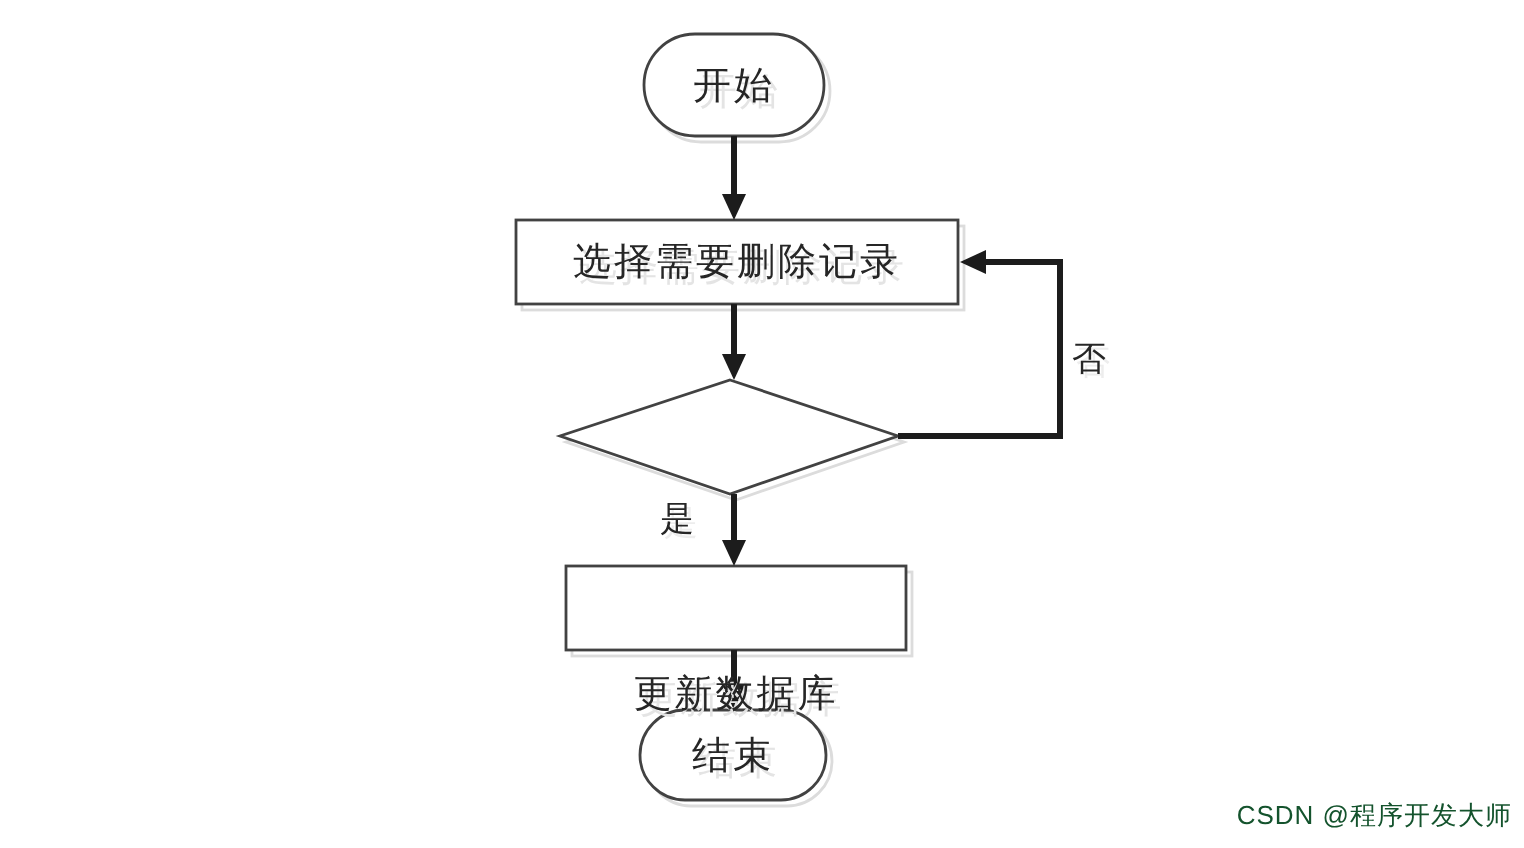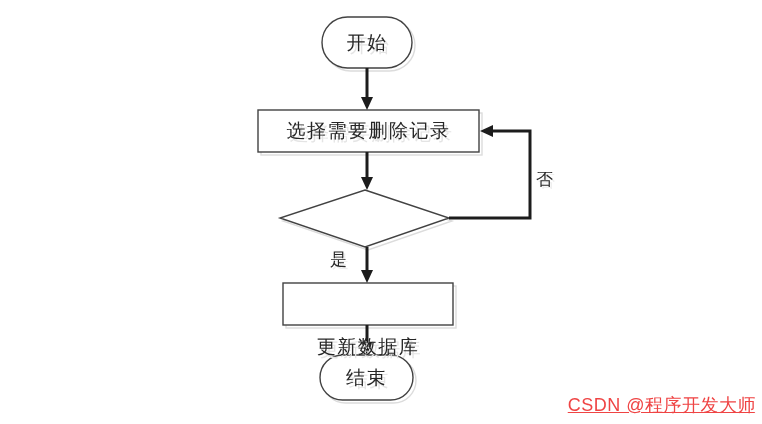--- a/index.html
+++ b/index.html
@@ -29,24 +29,23 @@
     position: absolute;
     color: #262626;
     font-size: 17px;
     text-shadow: 2px 2px 0 #ededed;
   }
   .watermark {
     position: absolute;
     right: 6px;
     bottom: 7px;
     font-family: "Liberation Sans", "DejaVu Sans", sans-serif;
-    font-size: 18px;
-    color: #ef4444;
+    font-size: 13px;
+    color: #14532d;
     letter-spacing: 0.5px;
-    text-decoration: underline;
   }
 </style>
 </head>
 <body>
 
 <div id="stage">
 
   <svg id="connector-layer" width="762" height="424" viewBox="0 0 762 424">
 
     <g fill="none" stroke="#dcdcdc" stroke-width="1.4">

